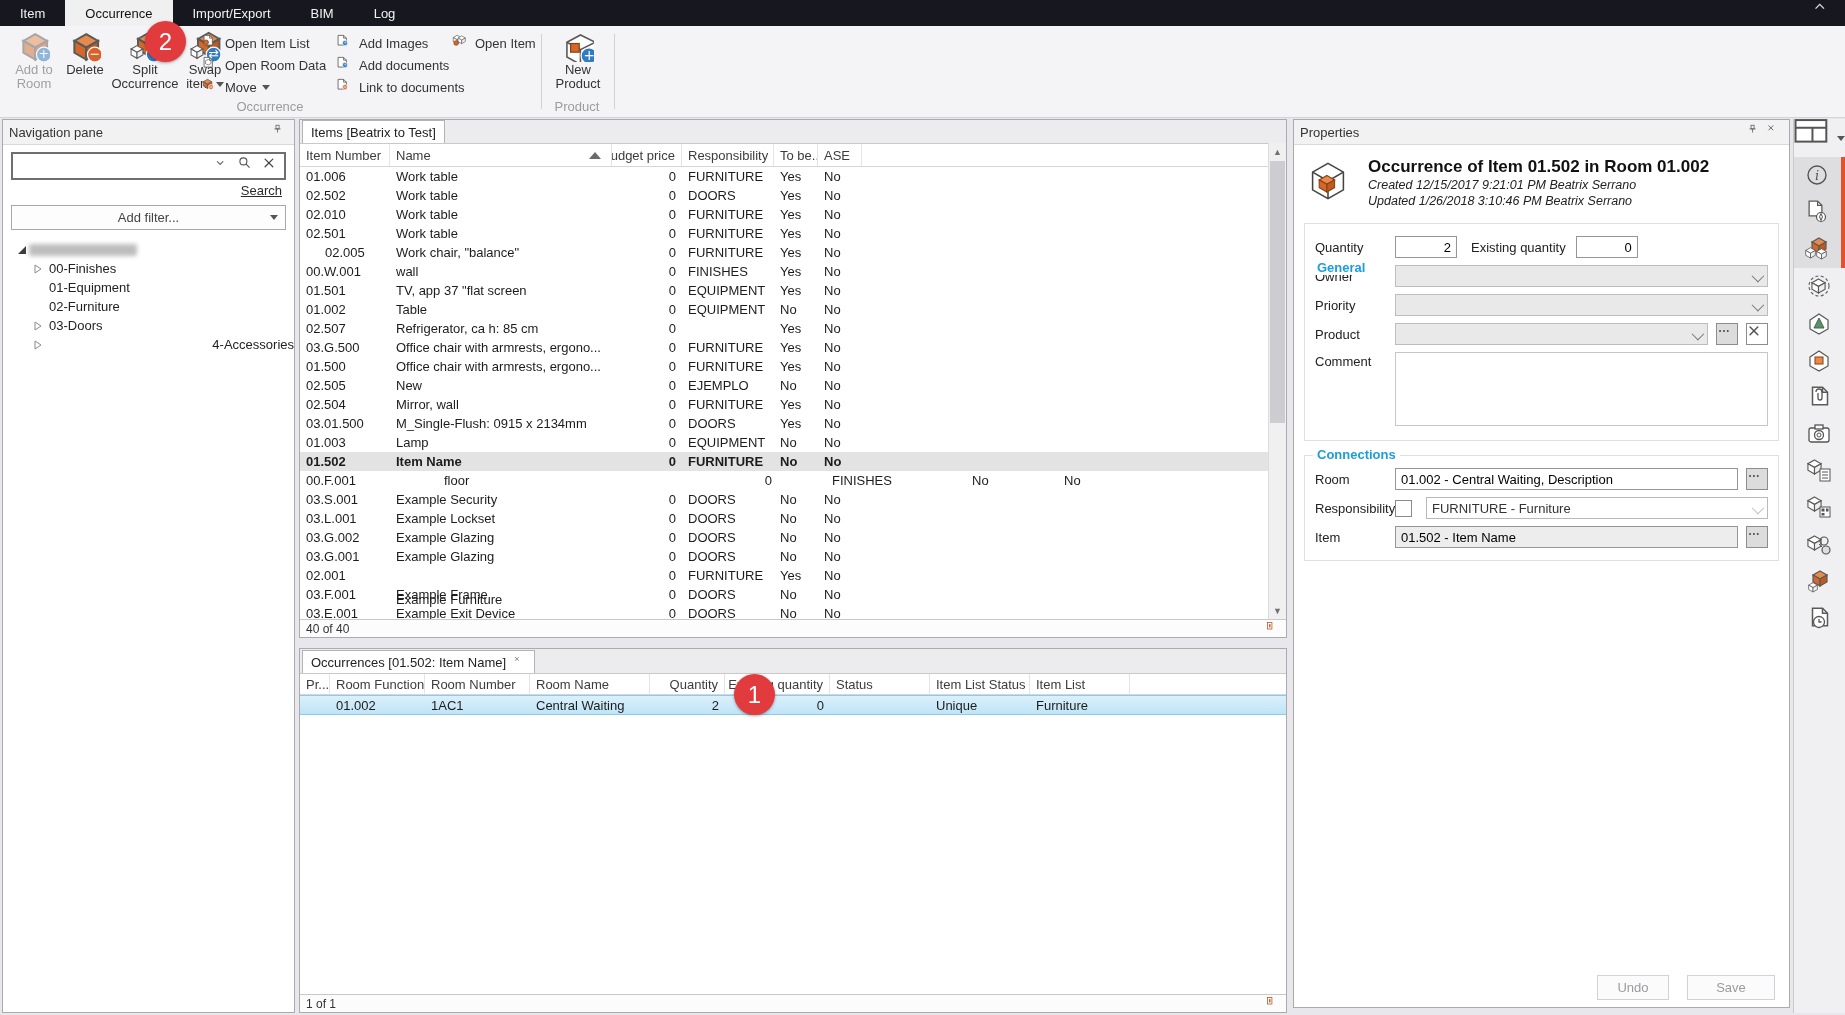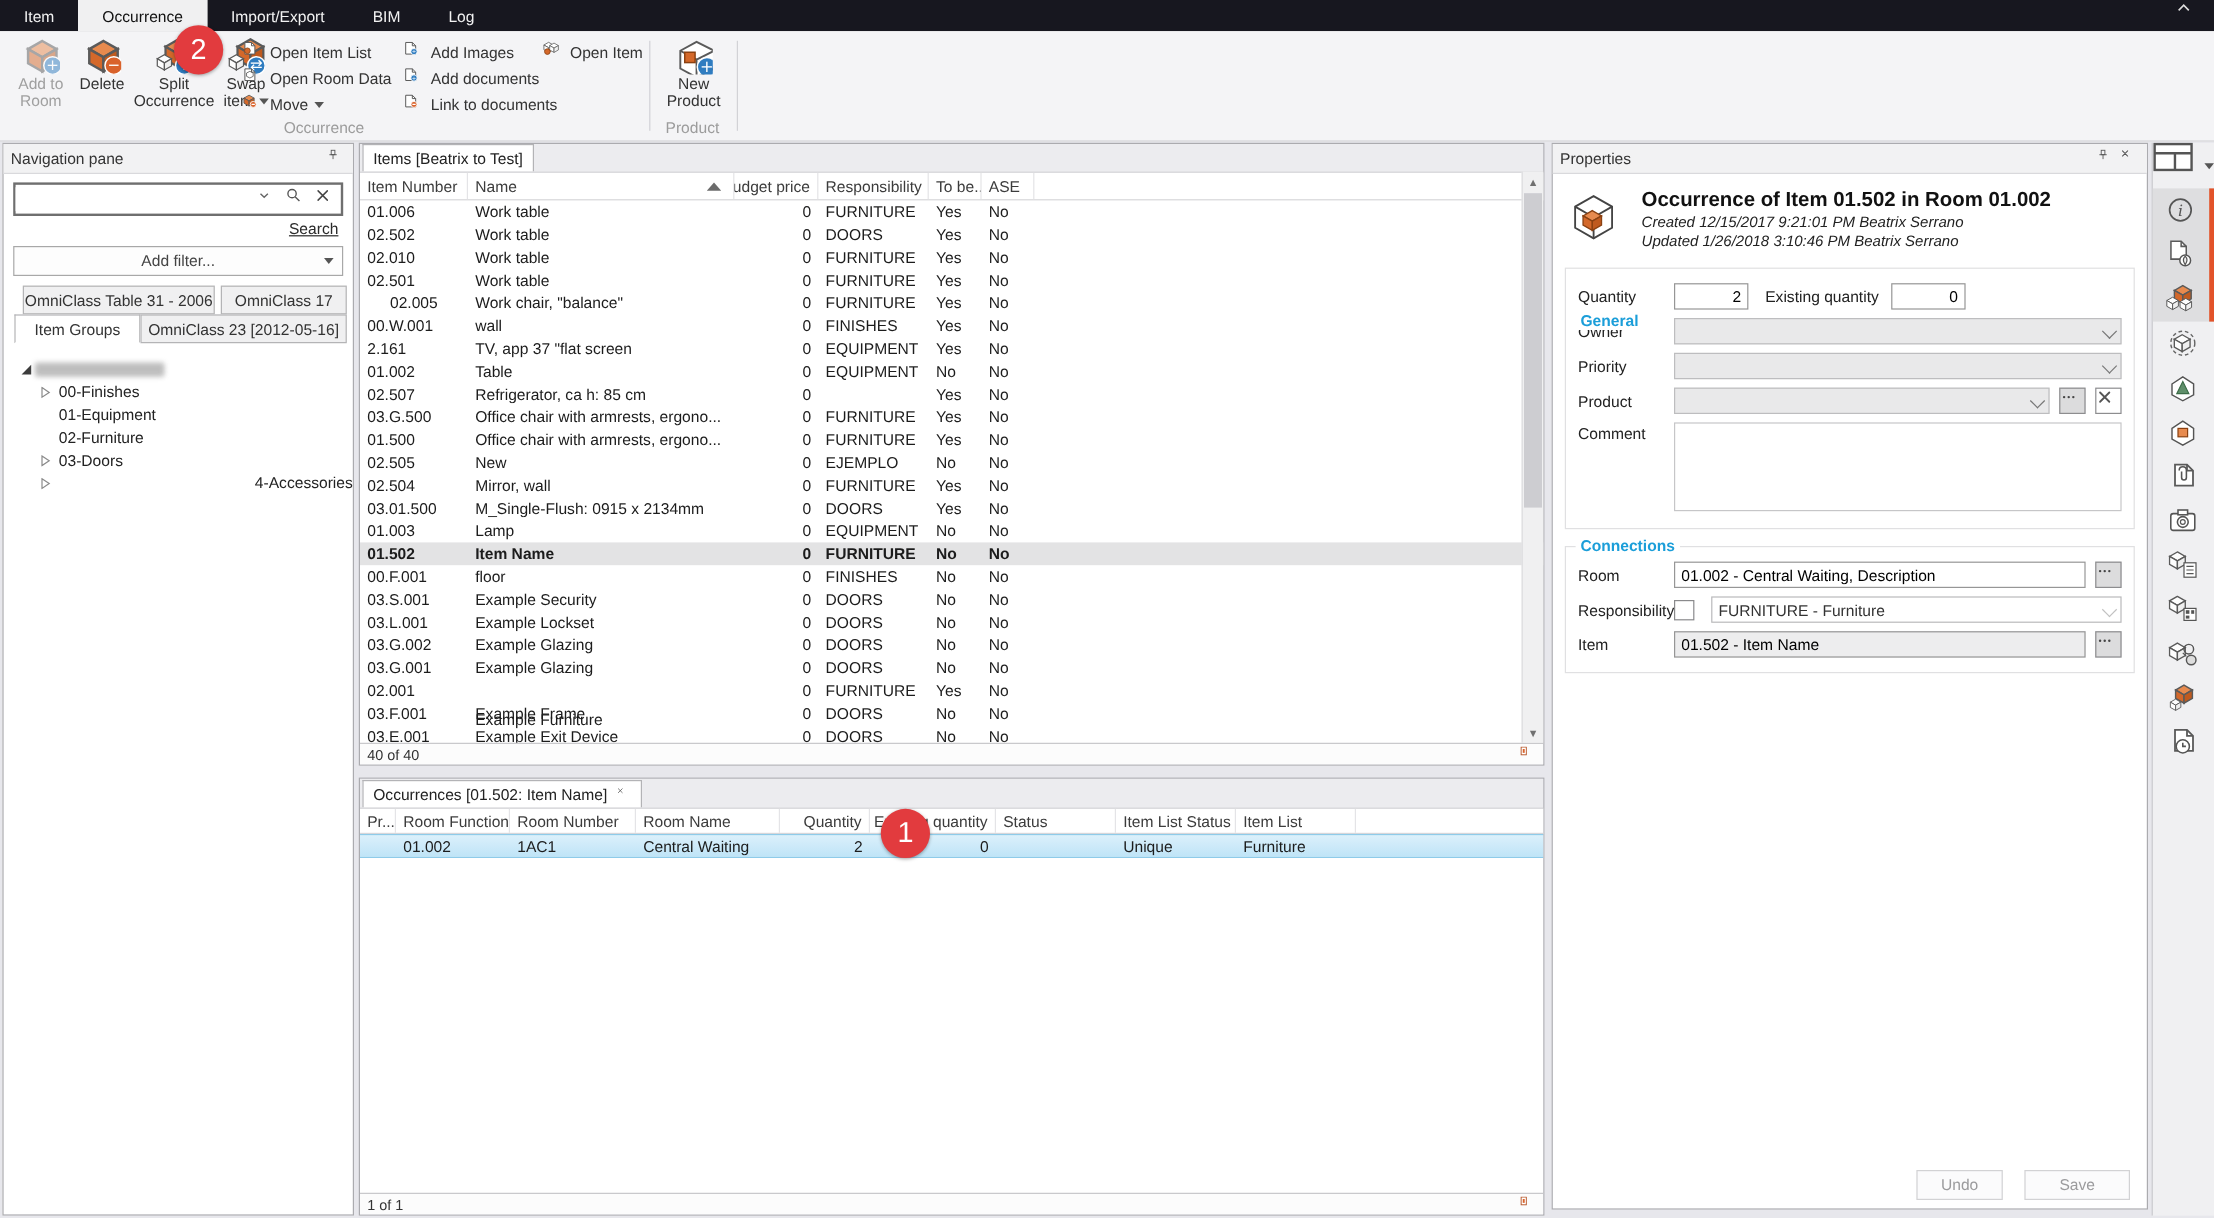--- a/index.html
+++ b/index.html
@@ -313,34 +313,20 @@
           </svg>
         </span>
     </div>
     <div class="searchlink">
       <span>Search</span>
     </div>
     <div class="addfilter">
       <span>Add filter...</span>
       <span class="caret"></span>
     </div>
-    <div class="navtabs">
-      <div class="ntab" style="left:16px;top:0;width:160px;">
-          <span>OmniClass Table 31 - 2006</span>
-        </div>
-      <div class="ntab" style="left:181px;top:0;width:105px;">
-          <span>OmniClass 17</span>
-        </div>
-      <div class="ntab active" style="left:9px;top:24px;width:105px;">
-          <span>Item Groups</span>
-        </div>
-      <div class="ntab" style="left:114px;top:24px;width:172px;">
-          <span>OmniClass 23 [2012-05-16]</span>
-        </div>
-    </div>
     <div class="tree">
         <div class="tree-row" style="padding-left: 6px;">
           <span class="tree-arrow">
             <svg width="10" height="10" viewBox="0 0 10 10">
               <polygon points="9,1 9,9 1,9" fill="#3c3c3c"></polygon>
             </svg>
           </span>
           <span class="redact"></span>
         </div>
         <div class="tree-row" style="padding-left: 22px;">
@@ -451,21 +437,21 @@
             </div>
             <div class="trow" style="height: 19px;">
               <div class="td" style="width: 90px; flex: 0 0 auto;">00.W.001</div>
               <div class="td" style="width: 222px; flex: 0 0 auto;">wall</div>
               <div class="td r" style="width: 70px; flex: 0 0 auto;">0</div>
               <div class="td" style="width: 92px; flex: 0 0 auto;">FINISHES</div>
               <div class="td" style="width: 44px; flex: 0 0 auto;">Yes</div>
               <div class="td" style="width: 44px; flex: 0 0 auto;">No</div>
             </div>
             <div class="trow" style="height: 19px;">
-              <div class="td" style="width: 90px; flex: 0 0 auto;">2.161</div>
+              <div class="td" style="width: 90px; flex: 0 0 auto;">01.501</div>
               <div class="td" style="width: 222px; flex: 0 0 auto;">TV, app 37 "flat screen</div>
               <div class="td r" style="width: 70px; flex: 0 0 auto;">0</div>
               <div class="td" style="width: 92px; flex: 0 0 auto;">EQUIPMENT</div>
               <div class="td" style="width: 44px; flex: 0 0 auto;">Yes</div>
               <div class="td" style="width: 44px; flex: 0 0 auto;">No</div>
             </div>
             <div class="trow" style="height: 19px;">
               <div class="td" style="width: 90px; flex: 0 0 auto;">01.002</div>
               <div class="td" style="width: 222px; flex: 0 0 auto;">Table</div>
               <div class="td r" style="width: 70px; flex: 0 0 auto;">0</div>
@@ -530,21 +516,21 @@
               <div class="td" style="width: 44px; flex: 0 0 auto;">No</div>
             </div>
             <div class="trow sel-gray" style="height: 19px;">
               <div class="td" style="width: 90px; flex: 0 0 auto;">01.502</div>
               <div class="td" style="width: 222px; flex: 0 0 auto;">Item Name</div>
               <div class="td r" style="width: 70px; flex: 0 0 auto;">0</div>
               <div class="td" style="width: 92px; flex: 0 0 auto;">FURNITURE</div>
               <div class="td" style="width: 44px; flex: 0 0 auto;">No</div>
               <div class="td" style="width: 44px; flex: 0 0 auto;">No</div>
             </div>
-            <div class="trow" style="height: 19px;">
+            <div class="trow" style="height: 19px; gap: 48px;">
               <div class="td" style="width: 90px; flex: 0 0 auto;">00.F.001</div>
               <div class="td" style="width: 222px; flex: 0 0 auto;">floor</div>
               <div class="td r" style="width: 70px; flex: 0 0 auto;">0</div>
               <div class="td" style="width: 92px; flex: 0 0 auto;">FINISHES</div>
               <div class="td" style="width: 44px; flex: 0 0 auto;">No</div>
               <div class="td" style="width: 44px; flex: 0 0 auto;">No</div>
             </div>
             <div class="trow" style="height: 19px;">
               <div class="td" style="width: 90px; flex: 0 0 auto;">03.S.001</div>
               <div class="td" style="width: 222px; flex: 0 0 auto;">Example Security</div>

